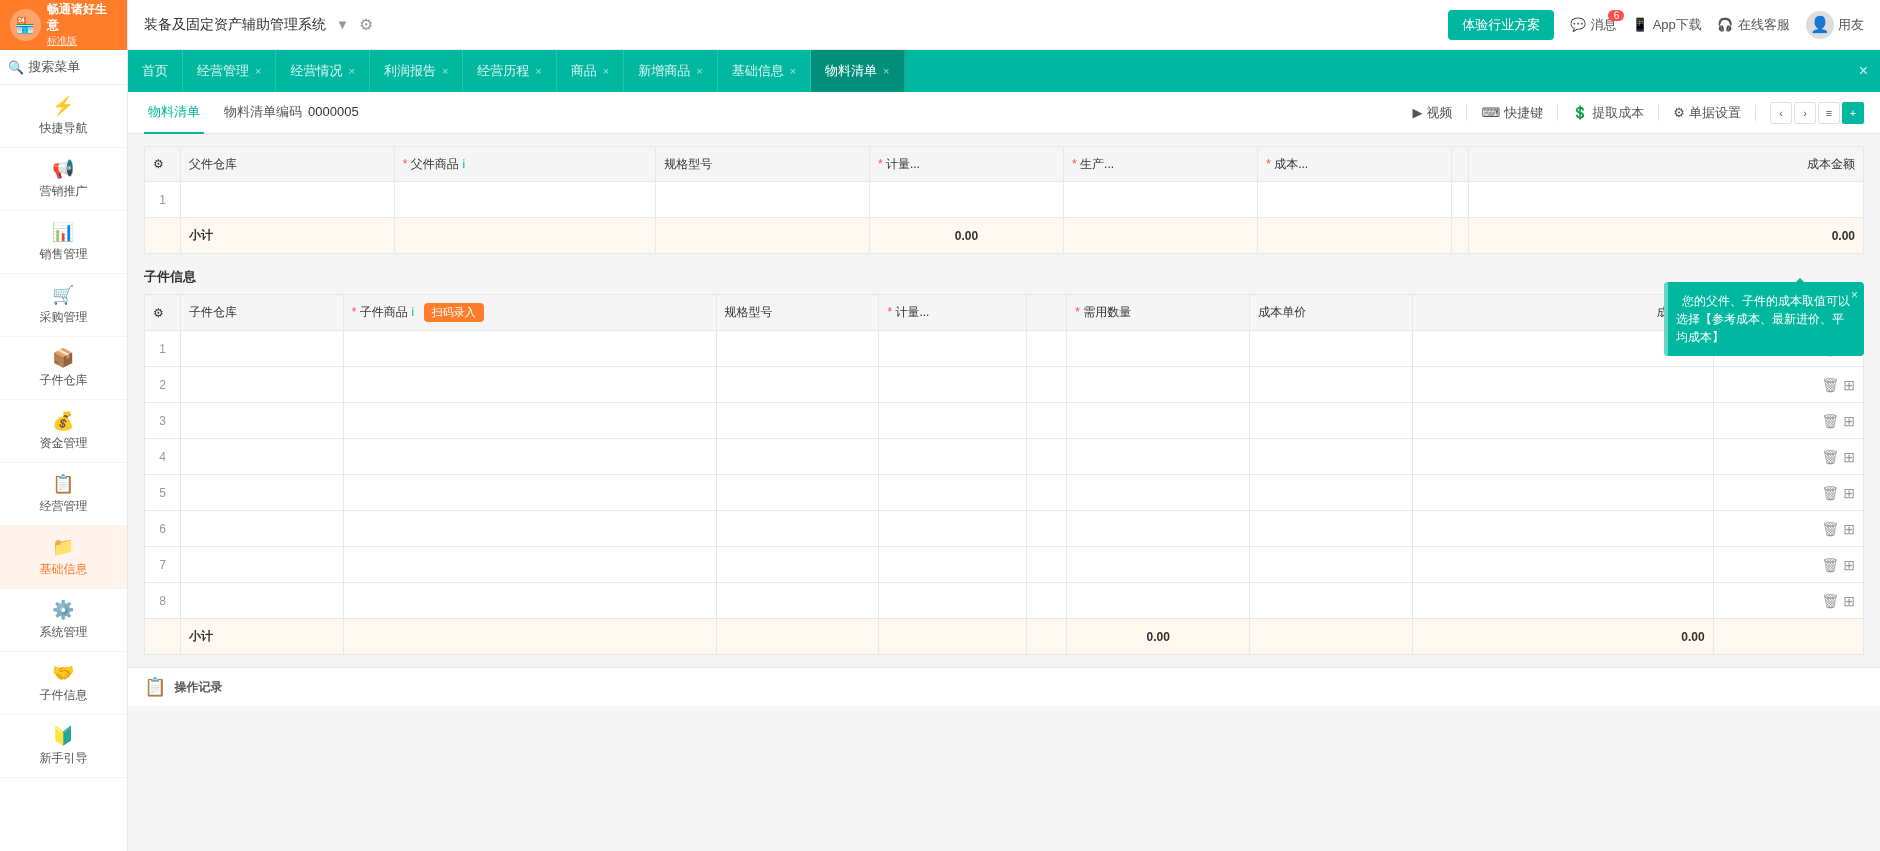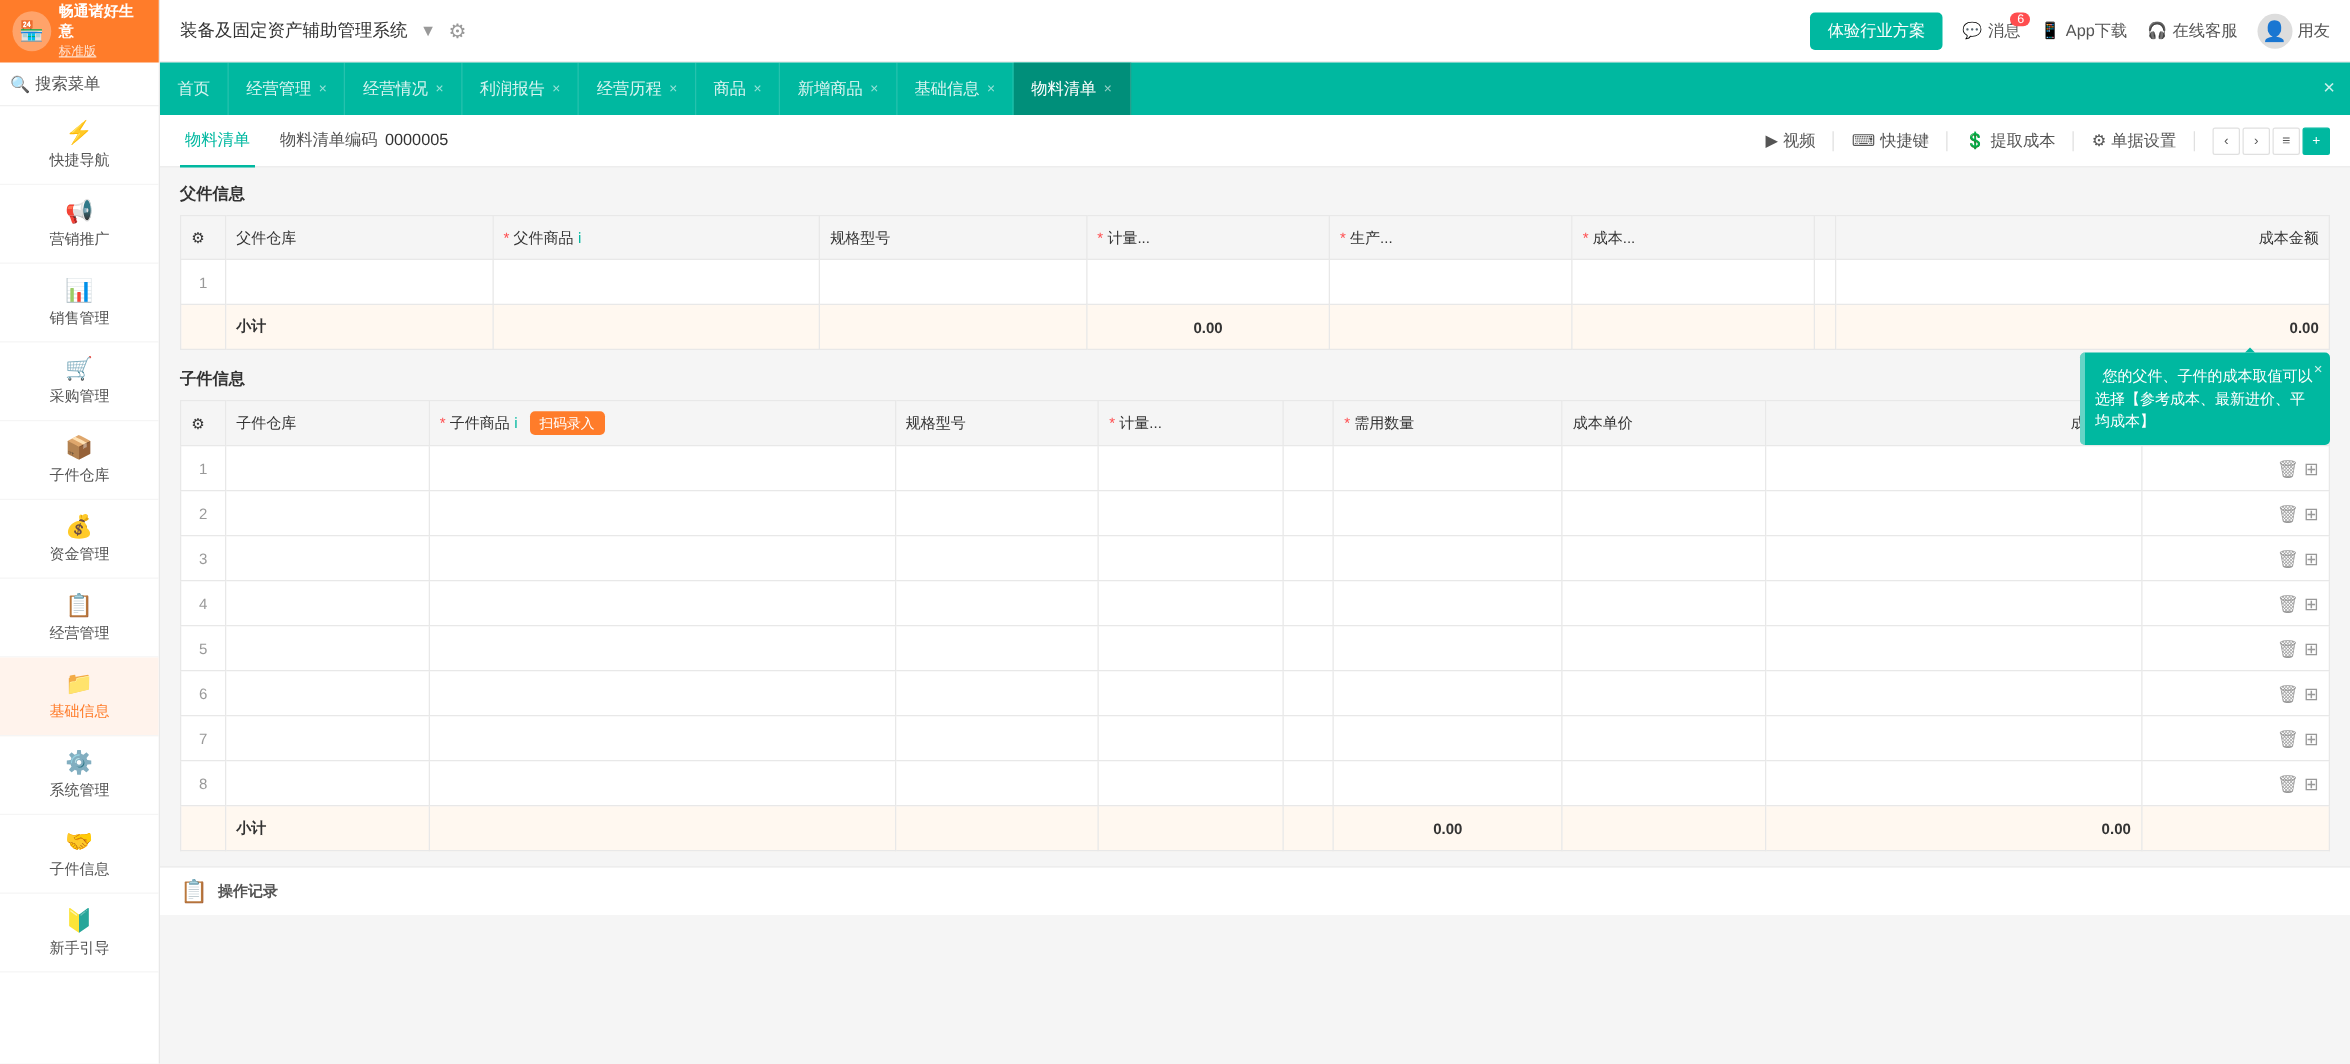--- a/index.html
+++ b/index.html
@@ -516,21 +516,20 @@
     </div>
 
     <div class="page-content" style="position:relative;">
 
       <div class="tooltip-popup">
         <div class="tooltip-left-bar"></div>
         <span class="tooltip-close">×</span>
         <span style="padding-left:6px;">您的父件、子件的成本取值可以选择【参考成本、最新进价、平均成本】</span>
       </div>
 
-      <div class="section-title">父件信息</div>
       <table class="data-table">
         <thead>
           <tr>
             <th class="th-settings">⚙</th>
             <th><span>父件仓库</span></th>
             <th><span style="color:#ff4d4f;">*</span> <span>父件商品</span> <span style="color:#00b8a0;">ℹ</span></th>
             <th><span>规格型号</span></th>
             <th><span style="color:#ff4d4f;">*</span> <span>计量...</span></th>
             <th><span style="color:#ff4d4f;">*</span> <span>生产...</span></th>
             <th><span style="color:#ff4d4f;">*</span> <span>成本...</span></th>

